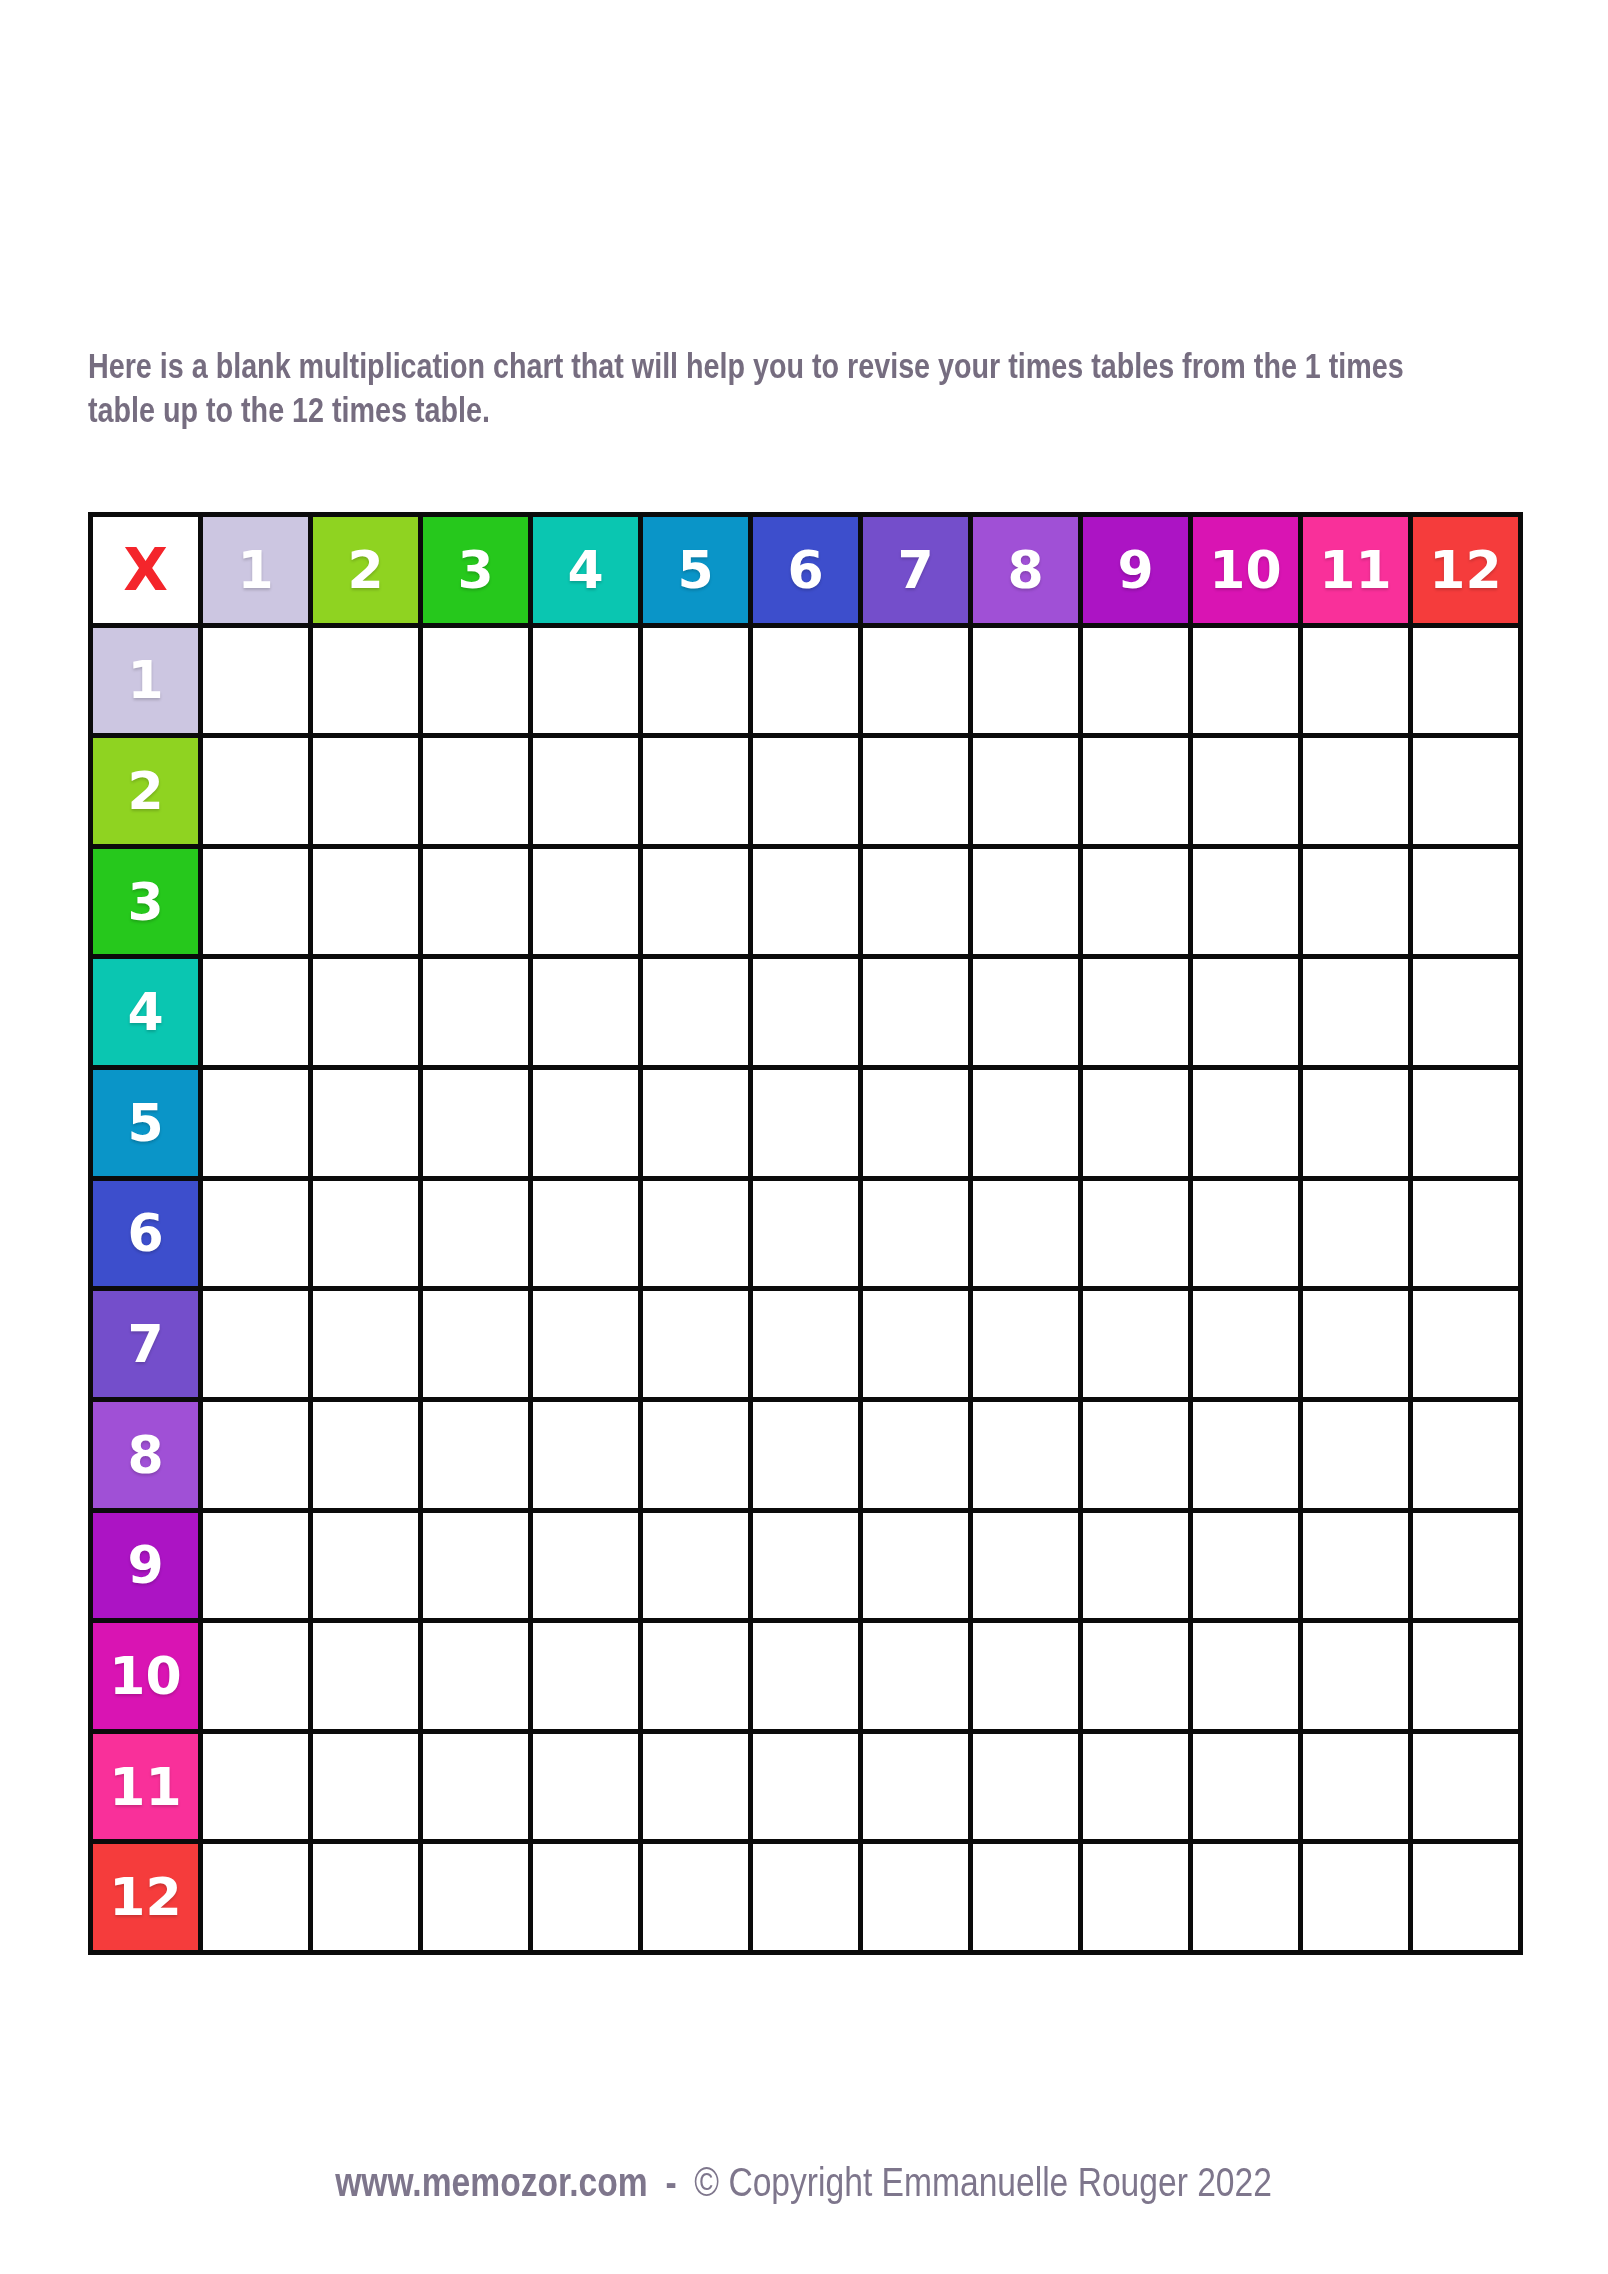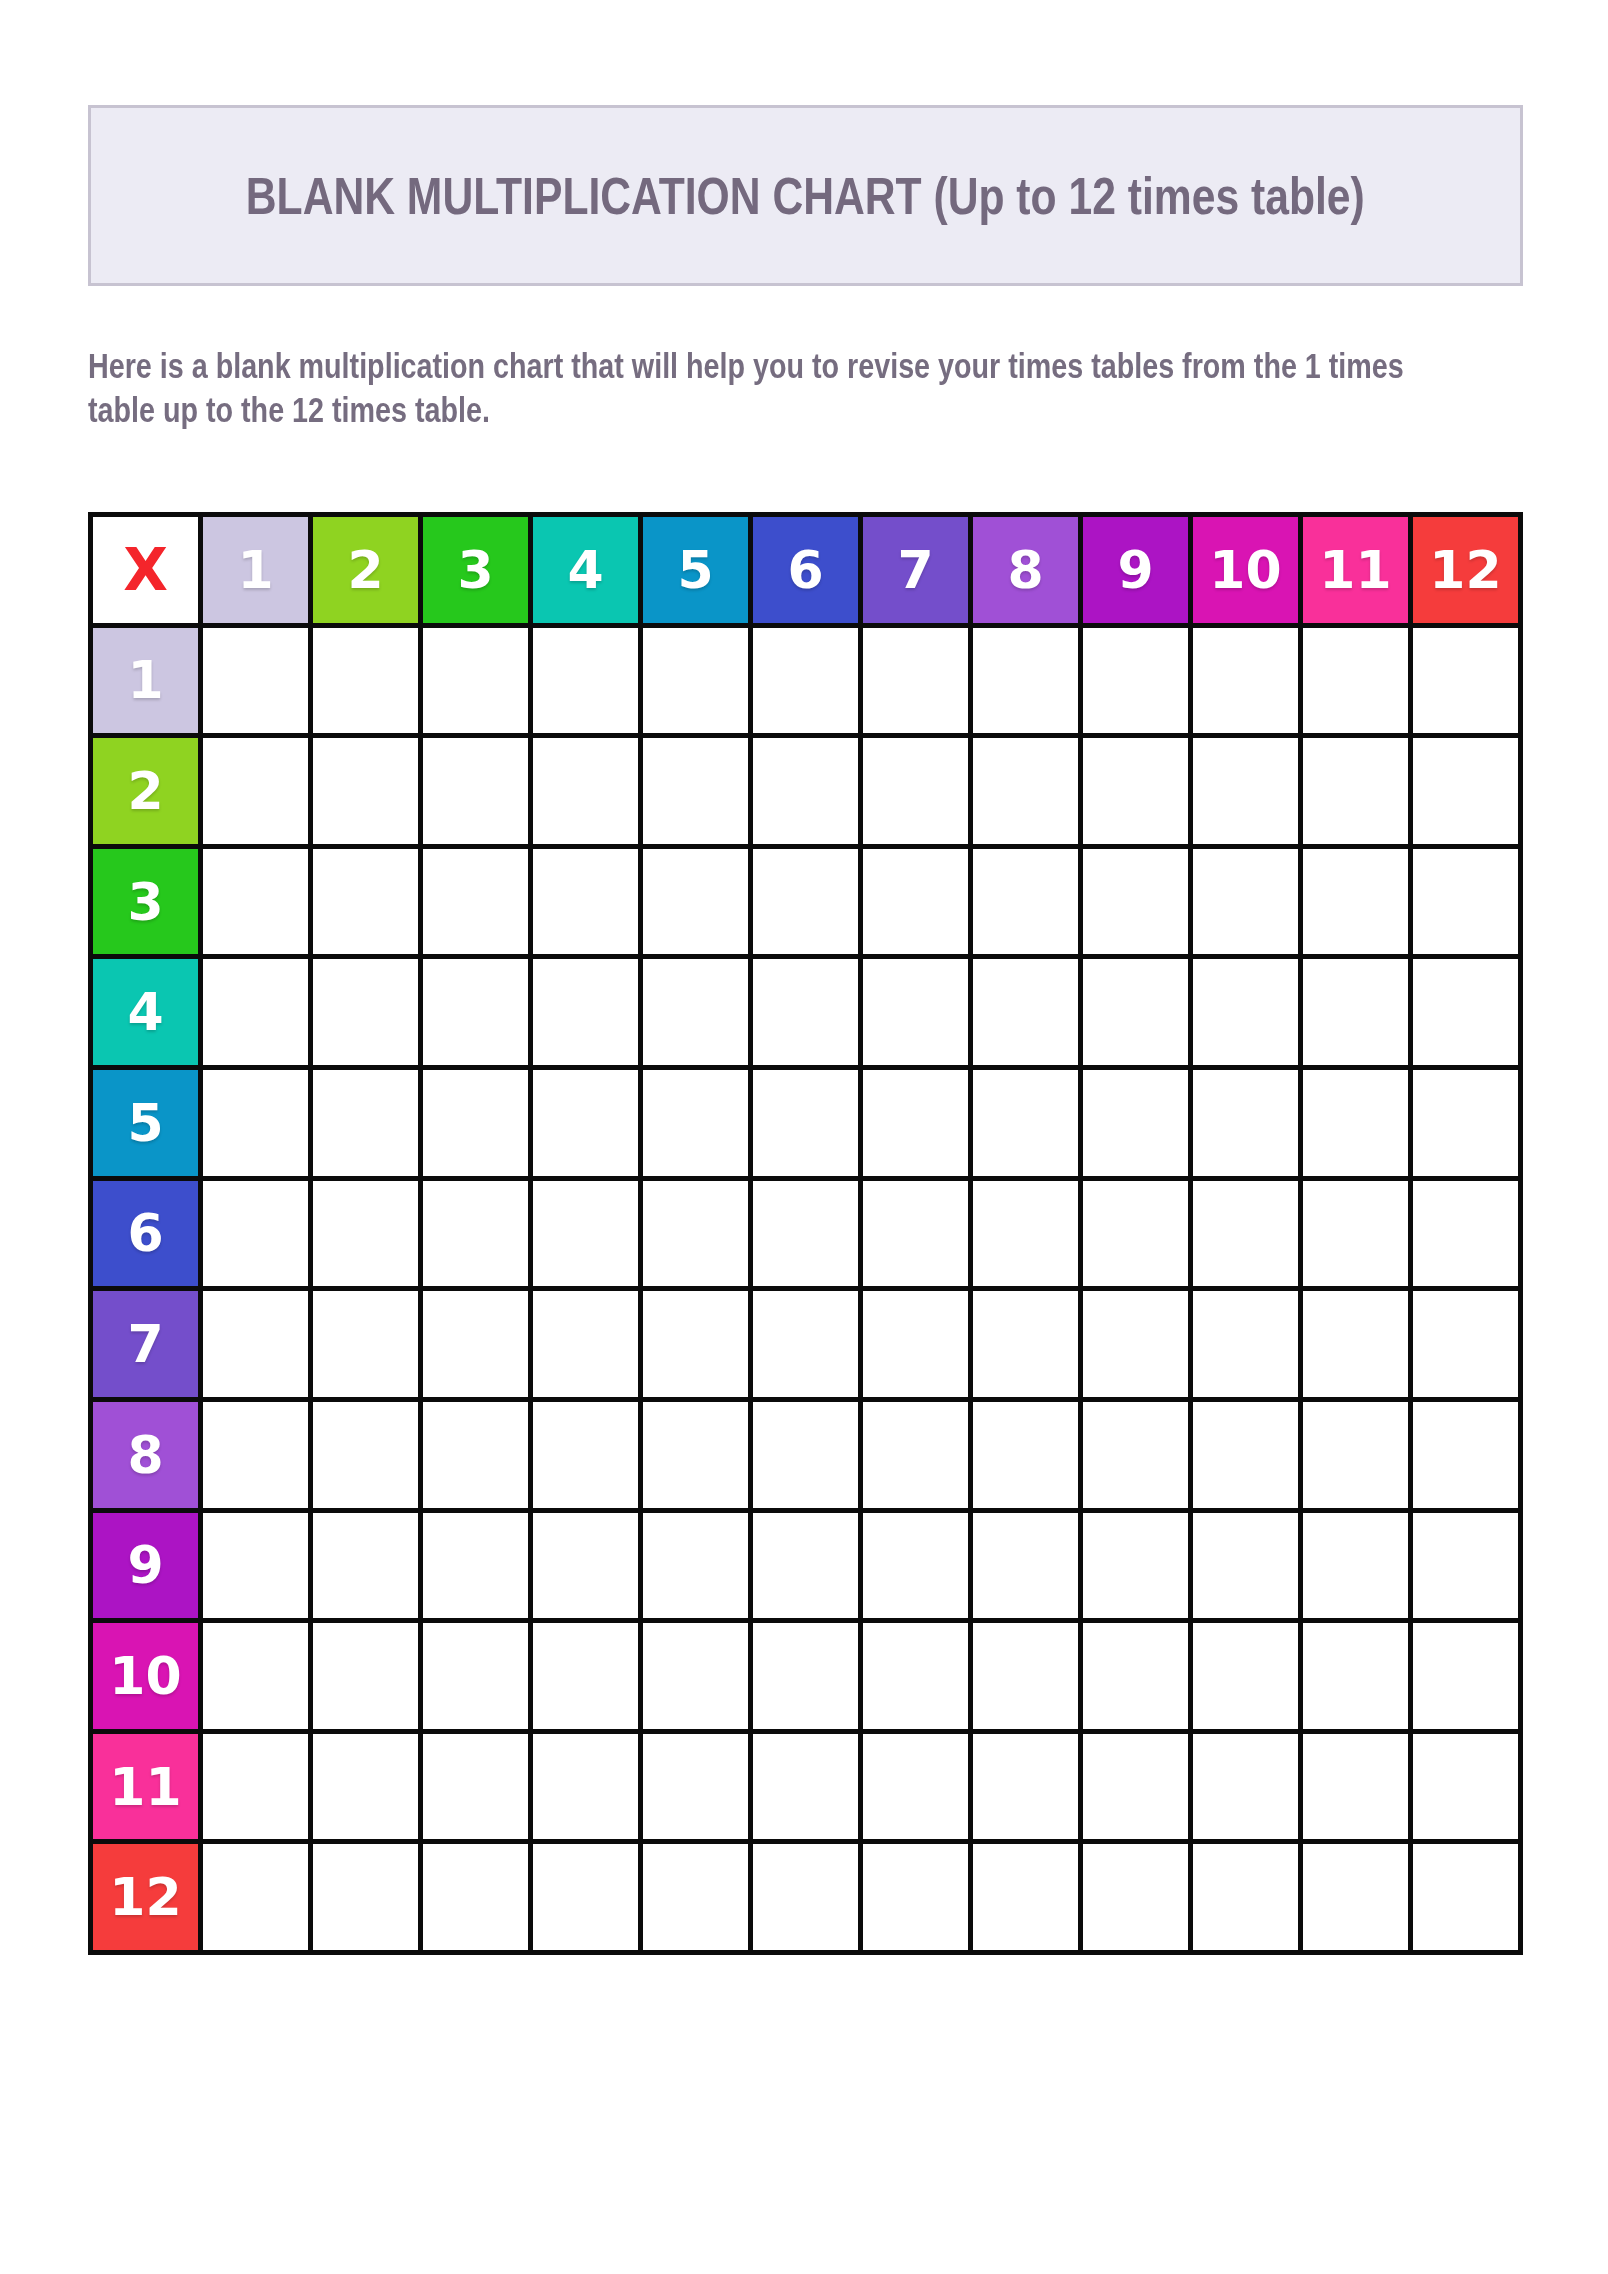--- a/index.html
+++ b/index.html
@@ -81,23 +81,20 @@
     transform-origin:center center;
   }
   .footer-site{font-weight:bold;}
   .footer-sep{font-weight:bold;padding:0 10px;}
 </style>
 </head>
 <body>
 
 <div class="page">
 
-  <div class="banner">
-    <span class="banner-title">BLANK MULTIPLICATION CHART (Up to 12 times table)</span>
-  </div>
 
   <div class="intro">
     <div class="intro-line">Here is a blank multiplication chart that will help you to revise your times tables from the 1 times</div>
     <div class="intro-line">table up to the 12 times table.</div>
   </div>
 
   <div class="grid" style="background: rgb(11, 11, 11);">
       <div class="cell num corner" style="background: rgb(255, 255, 255); color: rgb(244, 37, 43);">X</div>
       <div class="cell num" style="background: rgb(204, 198, 225); color: rgb(255, 255, 255);">1</div>
       <div class="cell num" style="background: rgb(143, 211, 33); color: rgb(255, 255, 255);">2</div>
@@ -262,14 +259,21 @@
       <div class="cell" style="background: rgb(255, 255, 255);"></div>
       <div class="cell" style="background: rgb(255, 255, 255);"></div>
       <div class="cell" style="background: rgb(255, 255, 255);"></div>
       <div class="cell" style="background: rgb(255, 255, 255);"></div>
       <div class="cell" style="background: rgb(255, 255, 255);"></div>
       <div class="cell" style="background: rgb(255, 255, 255);"></div>
       <div class="cell" style="background: rgb(255, 255, 255);"></div>
       <div class="cell" style="background: rgb(255, 255, 255);"></div>
     </div>
 
+  <div class="footer">
+    <span class="footer-inner">
+      <span class="footer-site">www.memozor.com</span>
+      <span class="footer-sep">-</span>
+      <span class="footer-copyright">© Copyright Emmanuelle Rouger 2022</span>
+    </span>
+  </div>
 
 </div>
 
 </body></html>

